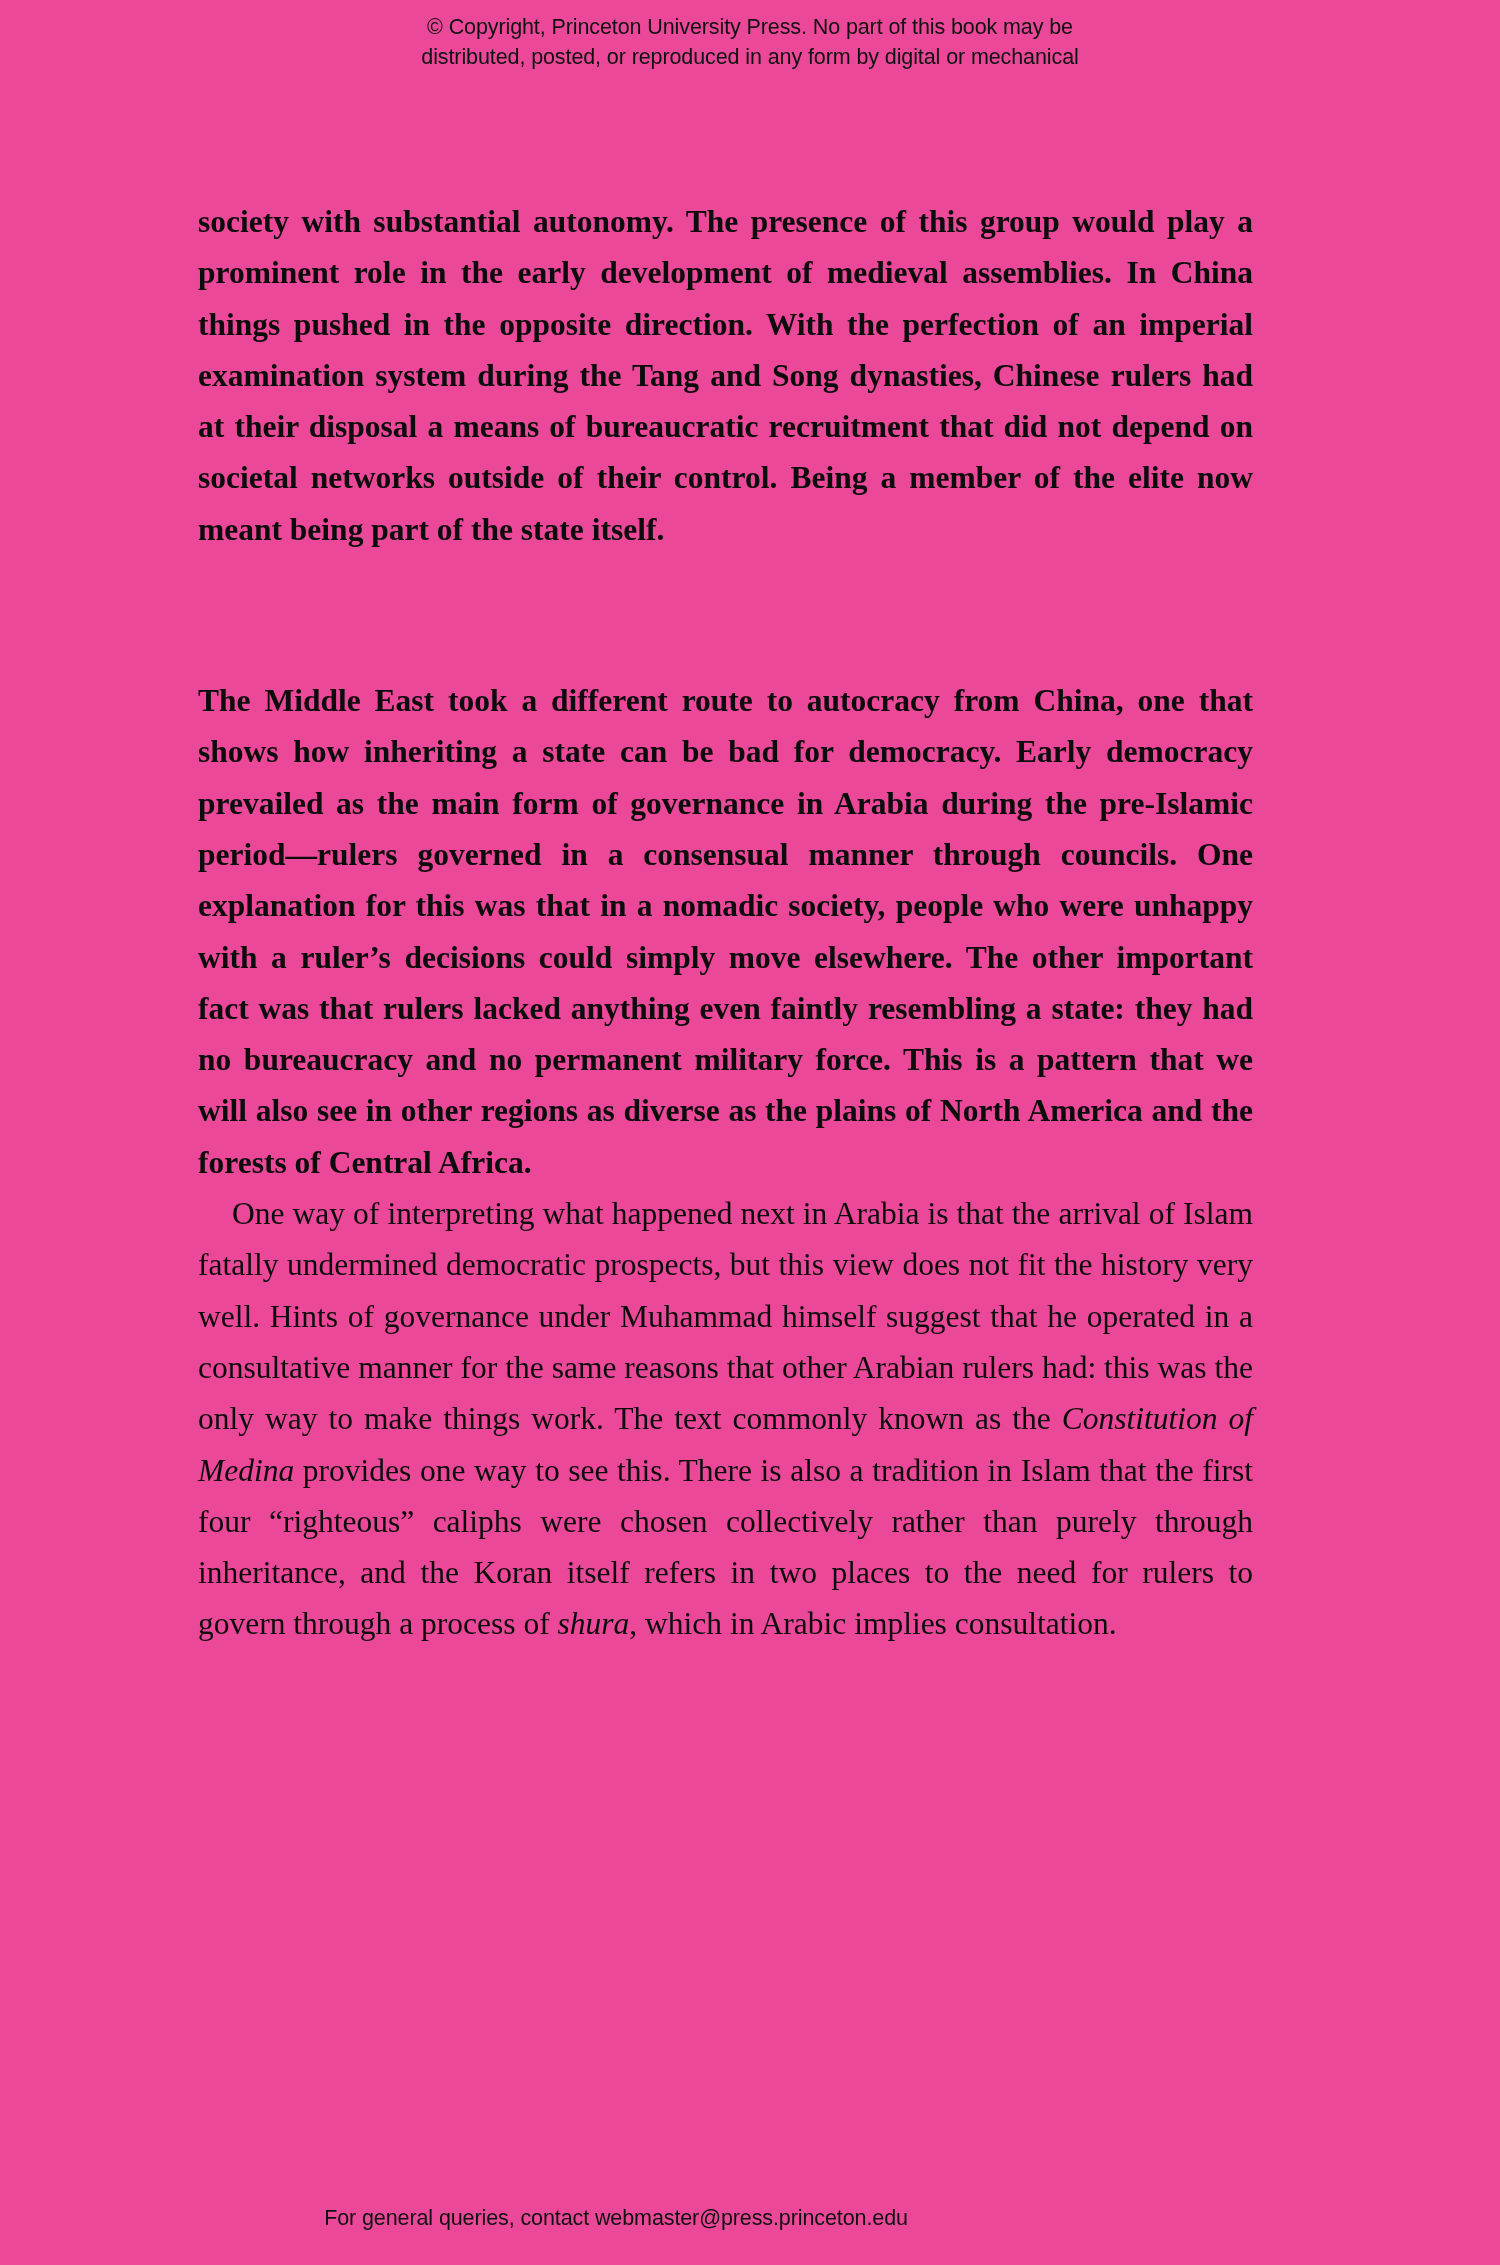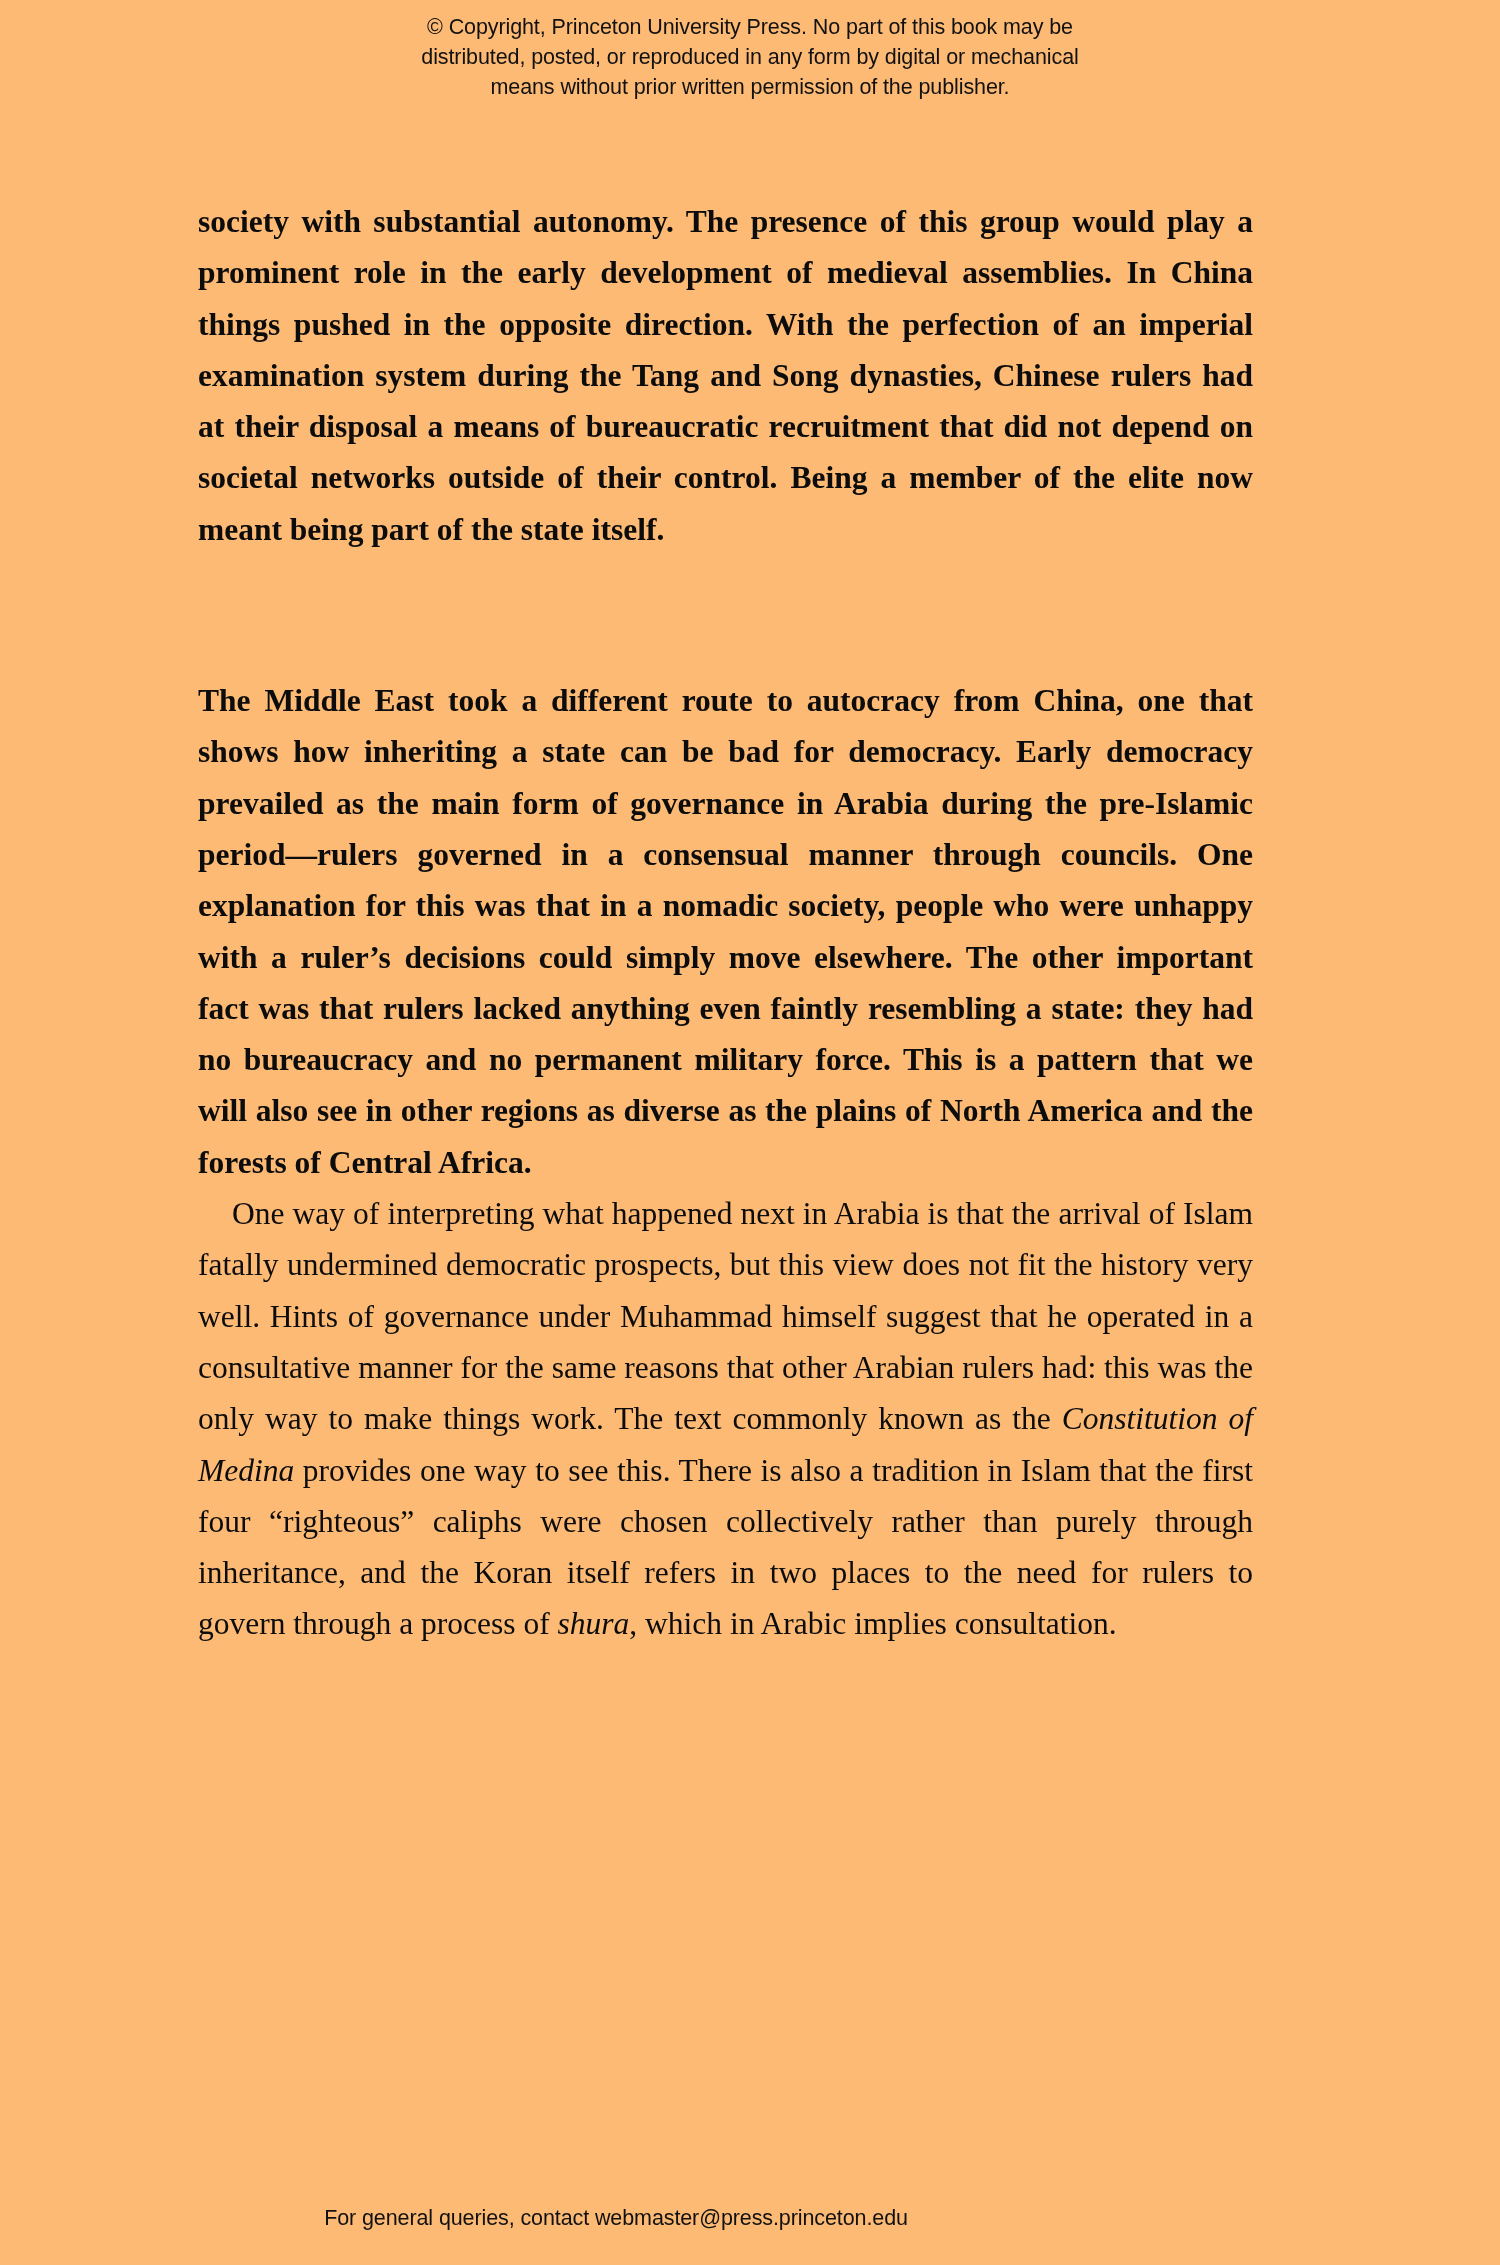--- a/index.html
+++ b/index.html
@@ -6,21 +6,21 @@
   html, body {
     margin: 0;
     padding: 0;
     background: #ffffff;
   }
 
   .page {
     position: relative;
     width: 1500px;
     height: 2265px;
-    background: #fdba74;
+    background: #ec4899;
     margin: 0 auto;
     overflow: hidden;
     box-sizing: border-box;
   }
 
   
   .copyright-notice {
     position: absolute;
     top: 12px;
     left: 0;
@@ -120,21 +120,20 @@
   }
 </style>
 </head>
 <body>
 
 <div class="page">
 
   <div class="copyright-notice">
     <span class="cline">© Copyright, Princeton University Press. No part of this book may be</span>
     <span class="cline">distributed, posted, or reproduced in any form by digital or mechanical</span>
-    <span class="cline">means without prior written permission of the publisher.</span>
   </div>
 
 
   <div class="text-block">
 
     <p class="no-indent">society with substantial autonomy. The presence of this group would play a prominent role in the early development of medieval assemblies. In China things pushed in the opposite direction. With the perfection of an imperial examination system during the Tang and Song dynasties, Chinese rulers had at their disposal a means of bureaucratic recruitment that did not depend on societal networks outside of their control. Being a member of the elite now meant being part of the state itself.</p>
 
     <div class="heading-space-before"></div>
 
 

